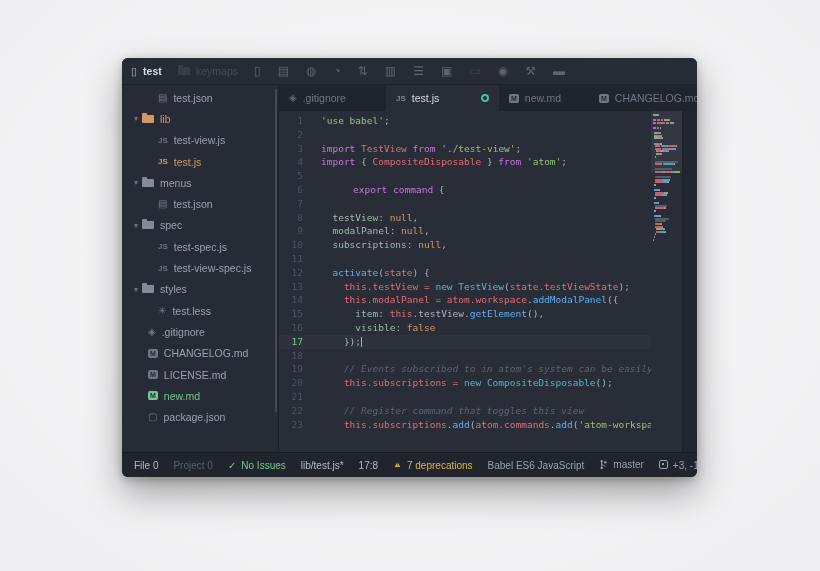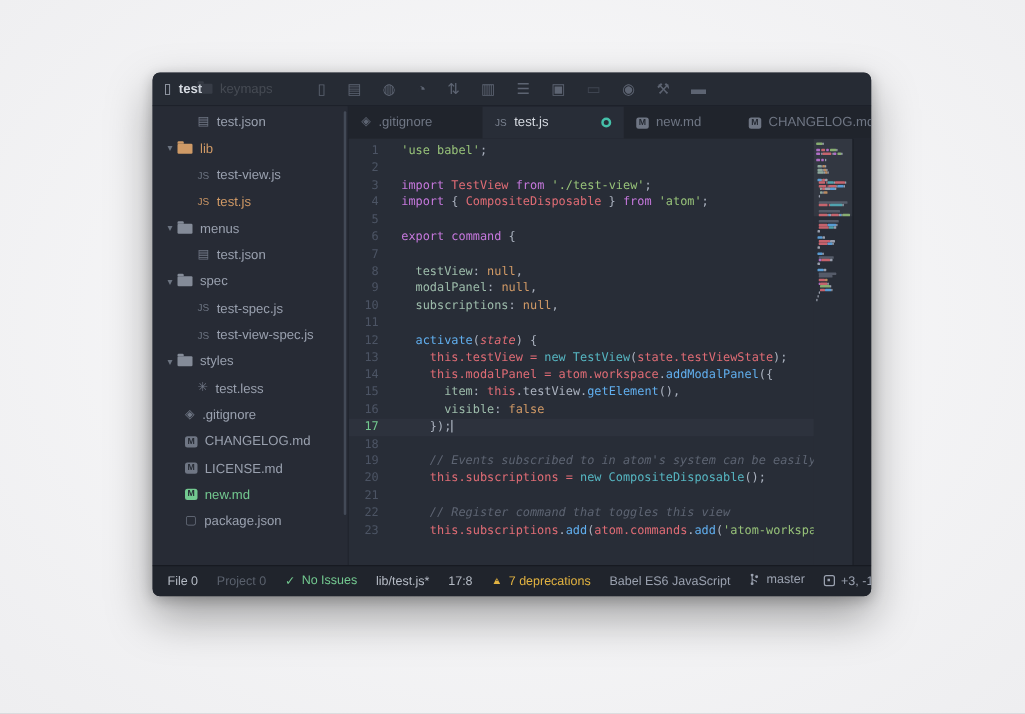--- a/index.html
+++ b/index.html
@@ -20,21 +20,21 @@
   .light { width:9px; height:9px; border-radius:50%; }
   .light.close{ background:#f65f57; } .light.min{ background:#fbbe3c; } .light.max{ background:#3ac34f; }
   .title { font-size:10.5px; font-weight:bold; color:#ccd0d8; letter-spacing:.1px; }
 
   
   .toolbar { height:27px; flex:none; background:#262b34; border-bottom:1px solid #1d212a;
              display:flex; align-items:center; position:relative; }
   .projwidget { position:absolute; left:9px; display:flex; align-items:center; gap:6px; }
   .proj-icon { color:#aab1bd; font-size:11px; line-height:1; }
   .proj-name { color:#d6dae1; font-size:10.5px; font-weight:bold; }
-  .ghostrow { position:absolute; left:36px; display:flex; align-items:center; gap:6px; opacity:.18;text-align:center; }
+  .ghostrow { position:absolute; left:56px; display:flex; align-items:center; gap:6px; opacity:.18;text-align:center; }
   .ghost-label { color:#cfd4db; font-size:10.5px; }
   .toolicons { margin:0 auto; display:flex; gap:17px; align-items:center; }
   .toolicon { color:#5d6472; font-size:12px; line-height:1; cursor:default; }
   .toolicon.dim { opacity:.45; }
 
   
   .main { flex:1; display:flex; min-height:0; }
 
   
   .tree { width:156px; flex:none; background:#272b35; overflow:hidden; position:relative; padding-top:2px; }
@@ -44,21 +44,21 @@
   .treerow.lvl0f { padding-left:8px; }
   .treerow.lvl0 { padding-left:26px; }
   .treerow.lvl1 { padding-left:36px; }
   .treerow.modified { color:#d19a66; }
   .treerow.added { color:#73c990; }
   .treerow.clipped { opacity:.5; }
   .icon-folder { width:12px; height:8px; background:#848b98; border-radius:1px; position:relative; }
   .icon-folder::before { content:""; position:absolute; top:-2px; left:0; width:5px; height:2px;
                          background:inherit; border-radius:1px 1px 0 0; }
   .treerow.modified .icon-folder, .treerow.modified .icon-folder::before { background:#cf9a66; }
-  .icon-js { font-size:8px; font-weight:normal; color:#6f7684; }
+  .icon-js { font-size:8px; font-weight:bold; color:#6f7684; }
   .treerow.modified .icon-js { color:#d19a66; }
   .icon-md { display:inline-block; background:#6f7684; color:#262b34; font-size:7px; font-weight:bold;
              height:9px; line-height:9px; padding:0 2px; border-radius:2px; }
   .treerow.added .icon-md { background:#73c990; }
   .icon-glyph { color:#6f7684; font-size:10px; line-height:1; }
   .tree-scroll { position:absolute; right:1px; top:4px; width:2px; height:88%; background:#434a57; border-radius:1px; }
 
   
   .editorcol { flex:1; display:flex; flex-direction:column; min-width:0; border-left:1px solid #1d212a; }
   .tabbar { height:26px; flex:none; background:#20242c; display:flex; overflow:hidden; }
@@ -230,27 +230,27 @@
               <span>CHANGELOG.md</span>
             </div>
           </div>
         <div class="codewrap">
           <div class="code" id="code">
               <div class="cline"><span class="gut">1</span><span class="ctext"><span style="color: rgb(151, 194, 121);">'use babel'</span><span style="color: rgb(171, 178, 191);">;</span></span></div>
               <div class="cline"><span class="gut">2</span><span class="ctext"></span></div>
               <div class="cline"><span class="gut">3</span><span class="ctext"><span style="color: rgb(198, 120, 221);">import</span><span style="color: rgb(171, 178, 191);"> </span><span style="color: rgb(224, 108, 117);">TestView</span><span style="color: rgb(171, 178, 191);"> </span><span style="color: rgb(198, 120, 221);">from</span><span style="color: rgb(171, 178, 191);"> </span><span style="color: rgb(151, 194, 121);">'./test-view'</span><span style="color: rgb(171, 178, 191);">;</span></span></div>
               <div class="cline"><span class="gut">4</span><span class="ctext"><span style="color: rgb(198, 120, 221);">import</span><span style="color: rgb(171, 178, 191);"> { </span><span style="color: rgb(224, 108, 117);">CompositeDisposable</span><span style="color: rgb(171, 178, 191);"> } </span><span style="color: rgb(198, 120, 221);">from</span><span style="color: rgb(171, 178, 191);"> </span><span style="color: rgb(151, 194, 121);">'atom'</span><span style="color: rgb(171, 178, 191);">;</span></span></div>
               <div class="cline"><span class="gut">5</span><span class="ctext"></span></div>
-              <div class="cline"><span class="gut">6</span><span class="ctext"><span style="color: rgb(198, 120, 221);">export</span><span style="color: rgb(171, 178, 191);"> </span><span style="color: rgb(198, 120, 221);">command</span><span style="color: rgb(171, 178, 191);"> {</span></span></div>
+              <div class="cline"><span class="gut">6</span><span class="ctext"><span style="color: rgb(198, 120, 221); margin-left: 32px;">export</span><span style="color: rgb(171, 178, 191);"> </span><span style="color: rgb(198, 120, 221);">command</span><span style="color: rgb(171, 178, 191);"> {</span></span></div>
               <div class="cline"><span class="gut">7</span><span class="ctext"></span></div>
               <div class="cline"><span class="gut">8</span><span class="ctext"><span style="color: rgb(171, 178, 191);">  </span><span style="color: rgb(157, 188, 171);">testView</span><span style="color: rgb(171, 178, 191);">: </span><span style="color: rgb(209, 154, 102);">null</span><span style="color: rgb(171, 178, 191);">,</span></span></div>
               <div class="cline"><span class="gut">9</span><span class="ctext"><span style="color: rgb(171, 178, 191);">  </span><span style="color: rgb(157, 188, 171);">modalPanel</span><span style="color: rgb(171, 178, 191);">: </span><span style="color: rgb(209, 154, 102);">null</span><span style="color: rgb(171, 178, 191);">,</span></span></div>
               <div class="cline"><span class="gut">10</span><span class="ctext"><span style="color: rgb(171, 178, 191);">  </span><span style="color: rgb(157, 188, 171);">subscriptions</span><span style="color: rgb(171, 178, 191);">: </span><span style="color: rgb(209, 154, 102);">null</span><span style="color: rgb(171, 178, 191);">,</span></span></div>
               <div class="cline"><span class="gut">11</span><span class="ctext"></span></div>
-              <div class="cline"><span class="gut">12</span><span class="ctext"><span style="color: rgb(171, 178, 191);">  </span><span style="color: rgb(97, 175, 239);">activate</span><span style="color: rgb(171, 178, 191);">(</span><span style="color: rgb(224, 108, 117); font-style: italic;">state</span><span style="color: rgb(171, 178, 191);">) {</span></span></div>
+              <div class="cline"><span class="gut">12</span><span class="ctext"><span style="color: rgb(171, 178, 191);">  </span><span style="color: rgb(97, 175, 239);">activate</span><span style="color: rgb(171, 178, 191);">(</span><span style="color: rgb(224, 108, 117);">state</span><span style="color: rgb(171, 178, 191);">) {</span></span></div>
               <div class="cline"><span class="gut">13</span><span class="ctext"><span style="color: rgb(171, 178, 191);">    </span><span style="color: rgb(224, 108, 117);">this.testView</span><span style="color: rgb(224, 108, 117);"> = </span><span style="color: rgb(86, 182, 194);">new TestView</span><span style="color: rgb(171, 178, 191);">(</span><span style="color: rgb(224, 108, 117);">state.testViewState</span><span style="color: rgb(171, 178, 191);">);</span></span></div>
               <div class="cline"><span class="gut">14</span><span class="ctext"><span style="color: rgb(171, 178, 191);">    </span><span style="color: rgb(224, 108, 117);">this.modalPanel</span><span style="color: rgb(224, 108, 117);"> = </span><span style="color: rgb(224, 108, 117);">atom.workspace</span><span style="color: rgb(171, 178, 191);">.</span><span style="color: rgb(97, 175, 239);">addModalPanel</span><span style="color: rgb(171, 178, 191);">({</span></span></div>
               <div class="cline"><span class="gut">15</span><span class="ctext"><span style="color: rgb(171, 178, 191);">      </span><span style="color: rgb(157, 188, 171);">item</span><span style="color: rgb(171, 178, 191);">: </span><span style="color: rgb(224, 108, 117);">this</span><span style="color: rgb(171, 178, 191);">.testView.</span><span style="color: rgb(97, 175, 239);">getElement</span><span style="color: rgb(171, 178, 191);">(),</span></span></div>
               <div class="cline"><span class="gut">16</span><span class="ctext"><span style="color: rgb(171, 178, 191);">      </span><span style="color: rgb(157, 188, 171);">visible</span><span style="color: rgb(171, 178, 191);">: </span><span style="color: rgb(209, 154, 102);">false</span></span></div>
               <div class="cline activeline"><span class="gut">17</span><span class="ctext"><span style="color: rgb(171, 178, 191);">    });</span><span class="caret"></span></span></div>
               <div class="cline"><span class="gut">18</span><span class="ctext"></span></div>
               <div class="cline"><span class="gut">19</span><span class="ctext"><span class="tok-comment" style="color: rgb(93, 100, 114);">    // Events subscribed to in atom's system can be easily c</span></span></div>
               <div class="cline"><span class="gut">20</span><span class="ctext"><span style="color: rgb(171, 178, 191);">    </span><span style="color: rgb(224, 108, 117);">this.subscriptions</span><span style="color: rgb(224, 108, 117);"> = </span><span style="color: rgb(86, 182, 194);">new CompositeDisposable</span><span style="color: rgb(171, 178, 191);">();</span></span></div>
               <div class="cline"><span class="gut">21</span><span class="ctext"></span></div>
               <div class="cline"><span class="gut">22</span><span class="ctext"><span class="tok-comment" style="color: rgb(93, 100, 114);">    // Register command that toggles this view</span></span></div>

